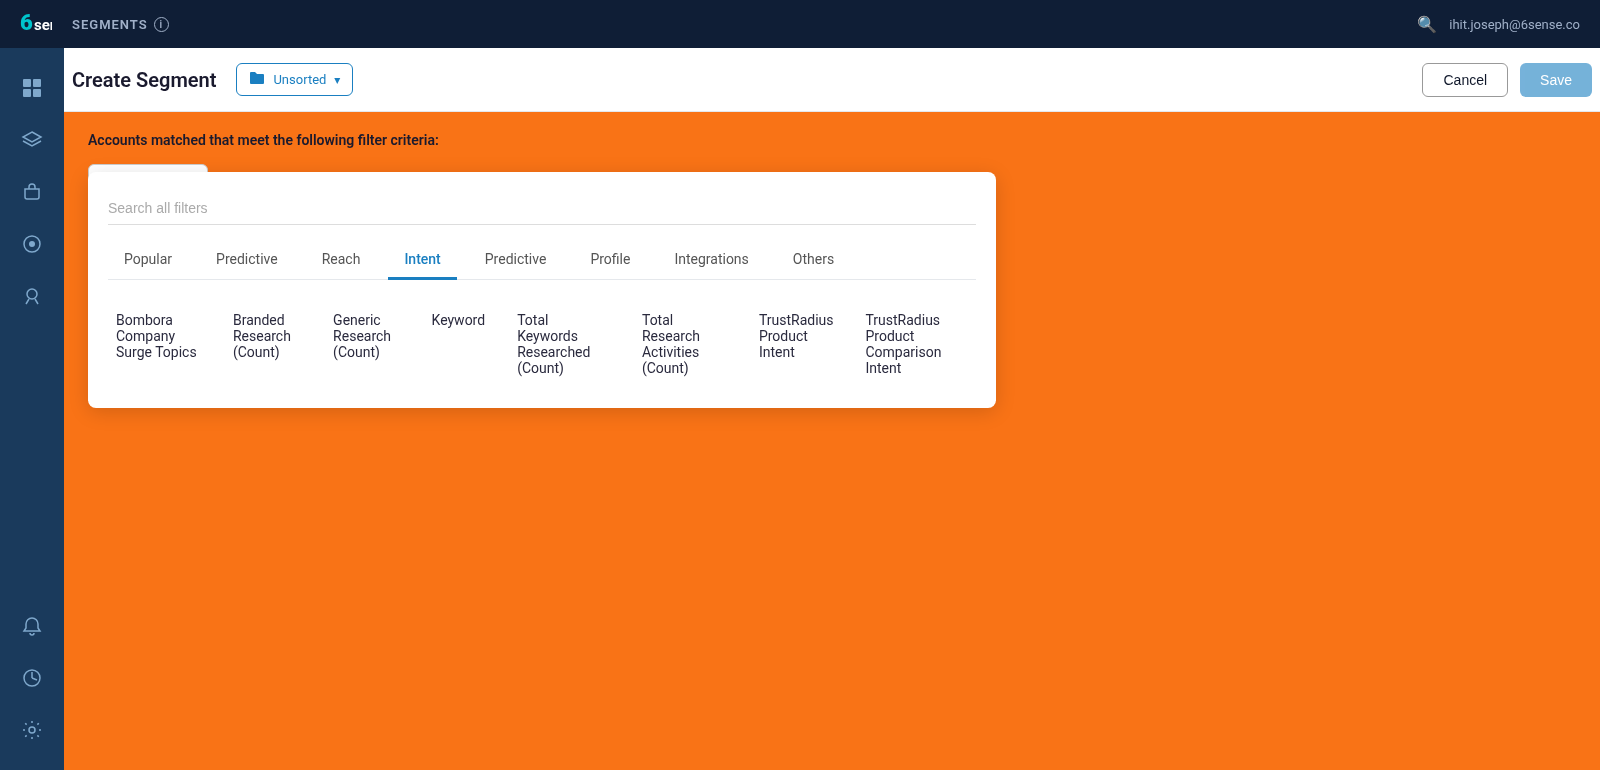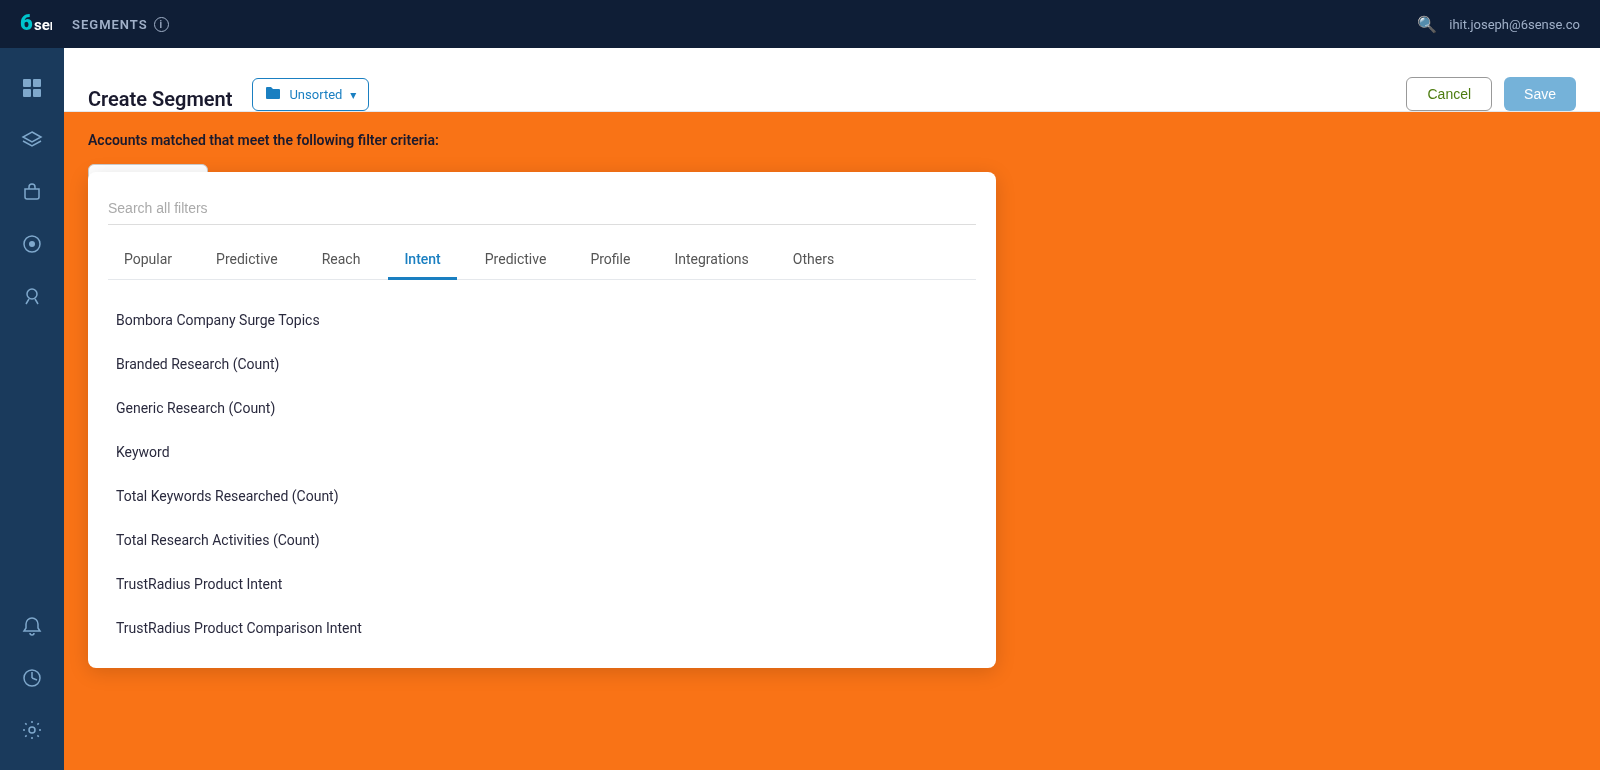--- a/index.html
+++ b/index.html
@@ -55,22 +55,22 @@
       background: white;
       min-height: calc(770px - 48px);
     }
 
     
     .page-header {
       background: white;
       height: 64px;
       border-bottom: 1px solid #e5e8ec;
       display: flex;
-      align-items: flex-end;
-      padding: 0 24px;
+      align-items: center;
+      padding: 0 8px;
       gap: 20px;
     }
     .page-title { font-size: 20px; font-weight: 600; color: #1a1a2e; }
     .folder-dropdown {
       display: flex;
       align-items: center;
       gap: 8px;
       border: 1.5px solid #1a7fc1;
       border-radius: 6px;
       padding: 6px 12px;
@@ -78,21 +78,21 @@
       background: white;
       color: #1a7fc1;
       font-size: 13px;
     }
     .folder-icon { font-size: 16px; }
     .chevron-icon { font-size: 12px; }
     .header-actions { margin-left: auto; display: flex; gap: 12px; }
     .cancel-btn {
       border: 1.5px solid #999;
       background: white;
-      color: #4d7c0f;
+      color: #0f172a;
       padding: 8px 20px;
       border-radius: 6px;
       font-size: 14px;
       cursor: pointer;
     }
     .save-btn {
       background: #1a7fc1;
       color: white;
       padding: 8px 20px;
       border-radius: 6px;
@@ -180,21 +180,21 @@
       border-bottom: 3px solid transparent;
       margin-bottom: -1px;
     }
     .filter-tab.active {
       color: #1a7fc1;
       border-bottom-color: #1a7fc1;
       font-weight: 500;
     }
 
     
-    .filter-list { display: flex; flex-direction: column; gap: 4px; justify-content: center; }
+    .filter-list { display: flex; flex-direction: row; gap: 16px; justify-content: center; }
     .filter-list-item {
       padding: 12px 8px;
       font-size: 14px;
       color: #2a2a3e;
       cursor: pointer;
       border-radius: 4px;
     }
   </style>
 </head>
 <body>

